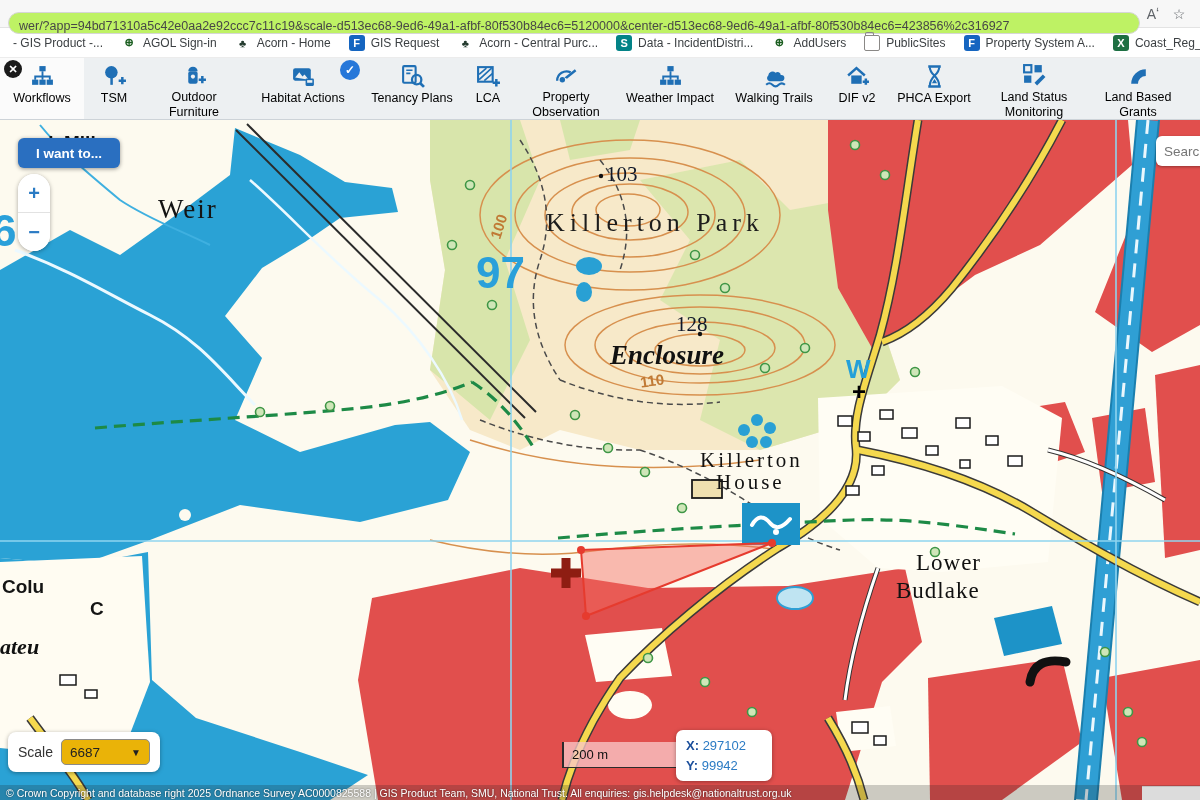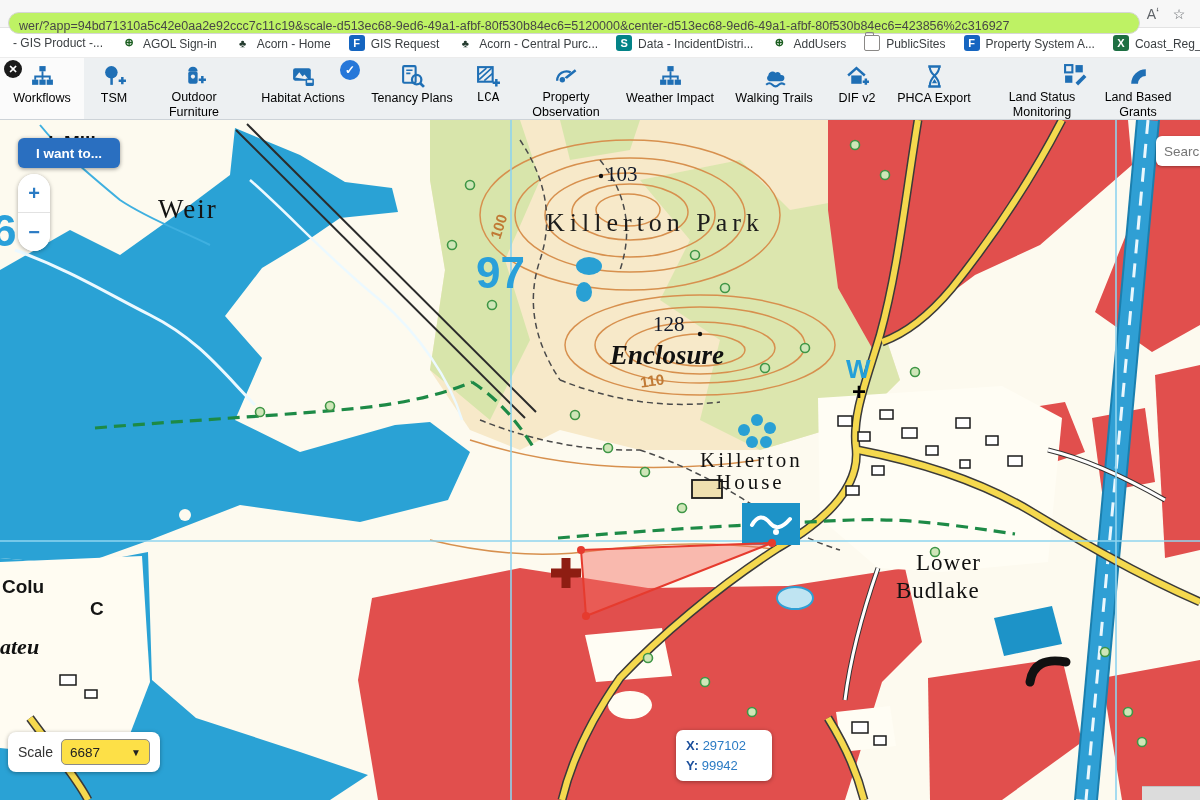--- a/index.html
+++ b/index.html
@@ -5,21 +5,21 @@
   * { box-sizing: border-box; margin: 0; padding: 0; }
   html,body { width:1200px; height:800px; overflow:hidden; font-family:"Liberation Sans",sans-serif; background:#fff; }
 
   
   .titlebar { height:28px; background:#f7f7f7; display:flex; align-items:center; padding:0 8px; border-bottom:1px solid #e3e3e3; }
   .url-pill { flex:1; height:22px; background:#bef264; border:1px solid #d6d6d6; border-radius:12px; display:flex; align-items:flex-end; padding:0 10px; overflow:hidden;margin-top:19px; }
   .url-text { font-size:12.5px; color:#474747; white-space:nowrap; }
   .titlebar .chrome-ico { width:26px; text-align:center; color:#5f6368; font-size:14px; flex:0 0 auto; }
 
   .bookmarks { height:30px; background:#fff; display:flex; align-items:center; padding:0 4px; border-bottom:1px solid #ececec; overflow:hidden; white-space:nowrap; }
-  .bm-item { display:inline-flex; align-items:flex-end; gap:6px; padding:3px 9px; border-radius:4px; cursor:pointer; flex:0 0 auto; }
+  .bm-item { display:inline-flex; align-items:center; gap:6px; padding:3px 9px; border-radius:4px; cursor:pointer; flex:0 0 auto; }
   .bm-label { font-size:12px; color:#3c4043; }
   .bm-ico { width:16px; height:16px; border-radius:3px; display:inline-flex; align-items:center; justify-content:center; font-size:11px; font-weight:bold; }
   .bm-ico.folder { border:1.5px solid #8a8886; border-radius:2px; position:relative; background:#fff; }
   .bm-ico.folder::before { content:""; position:absolute; top:-4px; left:0; width:7px; height:3px; border:1.5px solid #8a8886; border-bottom:none; border-radius:2px 2px 0 0; }
 
   
   .workflowbar { height:62px; background:#edf0f2; display:flex; align-items:stretch; border-bottom:1px solid #cdd3d8; position:relative; }
   .wf-item { display:flex; flex-direction:column; align-items:center; padding-top:5px; cursor:pointer; position:relative; flex:0 0 auto; }
   .wf-item.selected { background:#fbfbfb; }
   .wf-icon { height:26px; display:flex; align-items:center; justify-content:center; }
@@ -49,21 +49,21 @@
   
   .btn-iwantto { position:absolute; left:18px; top:18px; width:102px; height:30px; background:#2a6fc0; color:#fff; font-size:13.5px; font-weight:600; border:none; border-radius:6px; box-shadow:0 1px 4px rgba(0,0,0,.4); cursor:pointer; }
   .zoom-pill { position:absolute; left:18px; top:54px; width:32px; background:#fff; border-radius:16px; box-shadow:0 1px 4px rgba(0,0,0,.35); overflow:hidden; }
   .zoom-btn { width:32px; height:38px; background:#fff; border:none; color:#2b7bc4; font-size:20px; font-weight:bold; cursor:pointer; display:block; }
   .zoom-sep { height:1px; background:#e2e2e2; }
   .search-box { position:absolute; left:1156px; top:16px; width:70px; height:30px; background:#fff; border-radius:6px 0 0 6px; box-shadow:0 1px 3px rgba(0,0,0,.35); display:flex; align-items:center; padding:0 8px; }
   .search-box input { border:none; outline:none; width:100%; font-size:13.5px; color:#444; background:transparent; }
 
   .scale-box { position:absolute; left:8px; top:612px; width:152px; height:40px; background:#fff; border-radius:8px; box-shadow:0 1px 4px rgba(0,0,0,.35); display:flex; align-items:center; gap:8px; padding:0 10px;text-align:right; }
   .scale-box .scale-label { font-size:14px; color:#333; }
-  .scale-select { flex:1; height:26px; border:1px solid #8a8a8a; border-radius:5px; display:flex; align-items:center; justify-content:space-between; padding:1px 8px; font-size:13.5px; color:#222; cursor:pointer; background:#fde047; }
+  .scale-select { flex:1; height:26px; border:1px solid #8a8a8a; border-radius:5px; display:flex; align-items:center; justify-content:space-between; padding:1px 8px; font-size:13.5px; color:#222; cursor:pointer; background:#eab308; }
   .scale-caret { font-size:10px; color:#222; }
 
   .scalebar { position:absolute; left:562px; top:622px; width:170px; height:26px; background:rgba(248,198,198,.78); border-left:2px solid #2b2b2b; border-right:2px solid #2b2b2b; border-bottom:1px solid #2b2b2b; display:flex; align-items:center; padding:0 8px; }
   .scalebar span { font-size:13px; color:#111; }
 
   .coords-box { position:absolute; left:676px; top:610px; width:96px; background:#fff; border-radius:7px; box-shadow:0 1px 4px rgba(0,0,0,.35); padding:6px 10px; font-size:13px; line-height:1.5; }
   .coords-box b { color:#1b4f9c; }
   .coords-box em { font-style:normal; color:#2b7bc4; }
 
   .map-footer { position:absolute; left:0; bottom:0; width:1200px; height:15px; background:rgba(30,30,30,.22); display:flex; align-items:center; padding:0 6px; }
@@ -174,21 +174,21 @@
       <span class="wf-icon">
         <svg viewBox="0 0 24 24" fill="#1f6fb5" stroke="none">
           <rect x="3" y="2" width="12" height="16" rx="1" fill="none" stroke="#1f6fb5" stroke-width="2"></rect>
           <path d="M6,6 h6 M6,9 h4" stroke="#1f6fb5" stroke-width="1.6"></path>
           <circle cx="16" cy="15" r="4.5" fill="none" stroke="#1f6fb5" stroke-width="2.2"></circle>
           <path d="M19.2,18.2 L23,22" stroke="#1f6fb5" stroke-width="2.6"></path>
         </svg>
       </span>
       <span class="wf-label">Tenancy Plans</span>
     </div>
-    <div class="wf-item" style="width: 52px; font-family: Liberation Mono, monospace;">
+    <div class="wf-item" style="width: 52px;">
       <span class="wf-icon">
         <svg viewBox="0 0 24 24" fill="#1f6fb5" stroke="none">
           <rect x="2" y="3" width="14" height="14" fill="none" stroke="#1f6fb5" stroke-width="2"></rect>
           <path d="M3,15 L15,4 M3,10 L10,4 M8,16 L16,9" stroke="#1f6fb5" stroke-width="1.6"></path>
           <path d="M16,18 h7 M19.5,14.5 v7" stroke="#1f6fb5" stroke-width="2.4" fill="none"></path>
         </svg>
       </span>
       <span class="wf-label">LCA</span>
     </div>
     <div class="wf-item" style="width: 104px;">
@@ -235,21 +235,21 @@
     <div class="wf-item" style="width: 92px;">
       <span class="wf-icon">
         <svg viewBox="0 0 24 24" fill="#1f6fb5" stroke="none">
           <path d="M6,2.5 h12 M6,21.5 h12" stroke="#1f6fb5" stroke-width="2.4"></path>
           <path d="M7.5,3 c0,8 9,8 9,18 M16.5,3 c0,8 -9,8 -9,18" stroke="#1f6fb5" stroke-width="2" fill="none"></path>
           <path d="M9.5,18.5 h5 l-2.5,-4 z"></path>
         </svg>
       </span>
       <span class="wf-label">PHCA Export</span>
     </div>
-    <div class="wf-item" style="width: 108px; align-items: flex-end;">
+    <div class="wf-item" style="width: 108px;">
       <span class="wf-icon">
         <svg viewBox="0 0 24 24" fill="#1f6fb5" stroke="none">
           <rect x="2" y="2" width="7" height="7" fill="none" stroke="#1f6fb5" stroke-width="2"></rect>
           <rect x="12" y="2" width="7" height="7"></rect>
           <rect x="2" y="12" width="7" height="7"></rect>
           <path d="M12,19 L20,11 l2.5,2.5 -8,8 z"></path>
         </svg>
       </span>
       <span class="wf-label">Land Status Monitoring</span>
     </div>
@@ -444,21 +444,21 @@
   </svg>
 
   <div id="map-labels">
       <span class="ml-place" style="left: 26px; top: 12px;">ock Mill</span>
       <span class="ml-water" style="left: 158px; top: 74px;">Weir</span>
       <span class="ml-grid" style="left: -8px; top: 86px;">6</span>
       <span class="ml-grid" style="left: 476px; top: 128px;">97</span>
       <span class="ml-spot" style="left: 606px; top: 42px;">103</span>
       <span class="ml-park" style="left: 546px; top: 88px;">Killerton Park</span>
       <span class="ml-contour" style="left: 486px; top: 98px; transform: rotate(-72deg);">100</span>
-      <span class="ml-spot" style="left: 653px; top: 192px;">128</span>
+      <span class="ml-spot" style="left: 676px; top: 192px;">128</span>
       <span class="ml-gothic" style="left: 610px; top: 220px;">Enclosure</span>
       <span class="ml-contour" style="left: 640px; top: 252px; transform: rotate(-8deg);">110</span>
       <span class="ml-well" style="left: 846px; top: 234px;">W</span>
       <span class="ml-cross" style="left: 852px; top: 258px;">+</span>
       <span class="ml-house" style="left: 700px; top: 328px;">Killerton</span>
       <span class="ml-house" style="left: 716px; top: 350px;">House</span>
       <span class="ml-village" style="left: 916px; top: 430px;">Lower</span>
       <span class="ml-village" style="left: 896px; top: 458px;">Budlake</span>
       <span class="ml-place" style="left: 2px; top: 456px;">Colu</span>
       <span class="ml-place" style="left: 90px; top: 478px;">C</span>
@@ -476,22 +476,28 @@
   </div>
 
   <div class="scale-box">
     <span class="scale-label">Scale</span>
     <div class="scale-select">
       <span>6687</span>
       <span class="scale-caret">▼</span>
     </div>
   </div>
 
+  <div class="scalebar">
+    <span>200 m</span>
+  </div>
 
   <div class="coords-box">
     <div><b>X:</b>
       <em>297102</em></div>
     <div><b>Y:</b>
       <em>99942</em></div>
   </div>
 
+  <div class="map-footer">
+    <span>© Crown Copyright and database right 2025 Ordnance Survey AC0000825588 | GIS Product Team, SMU, National Trust. All enquiries: gis.helpdesk@nationaltrust.org.uk</span>
+  </div>
   <div class="status-corner"></div>
 </div>
 
 </body></html>

